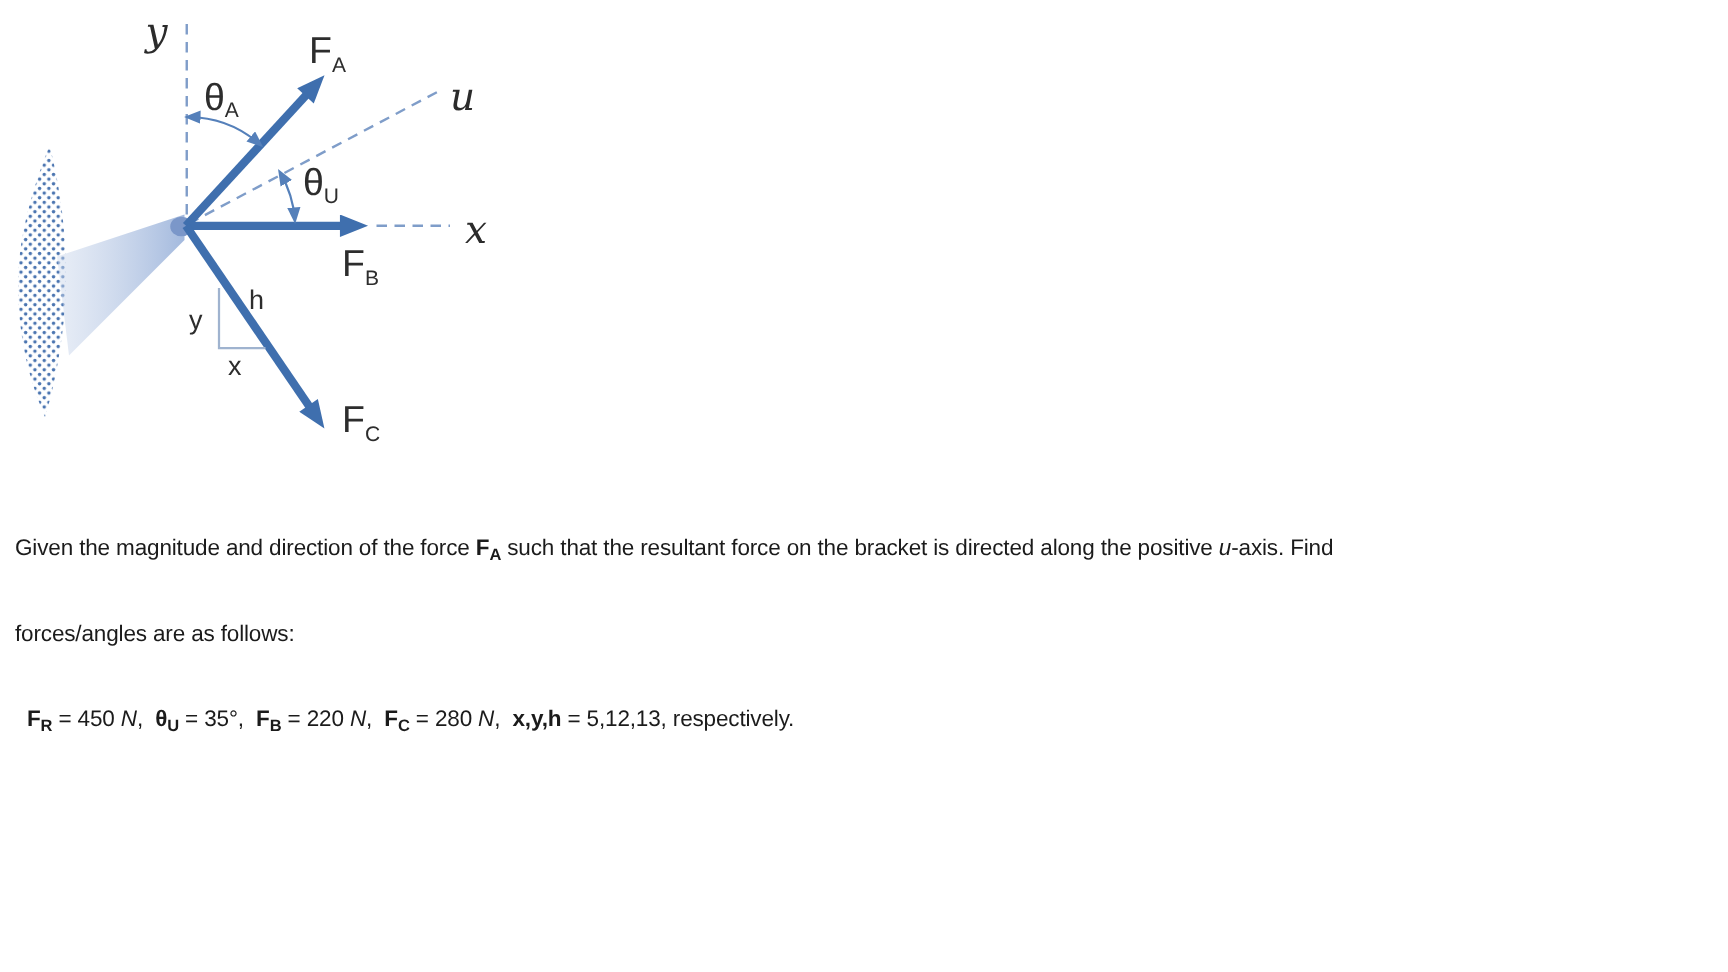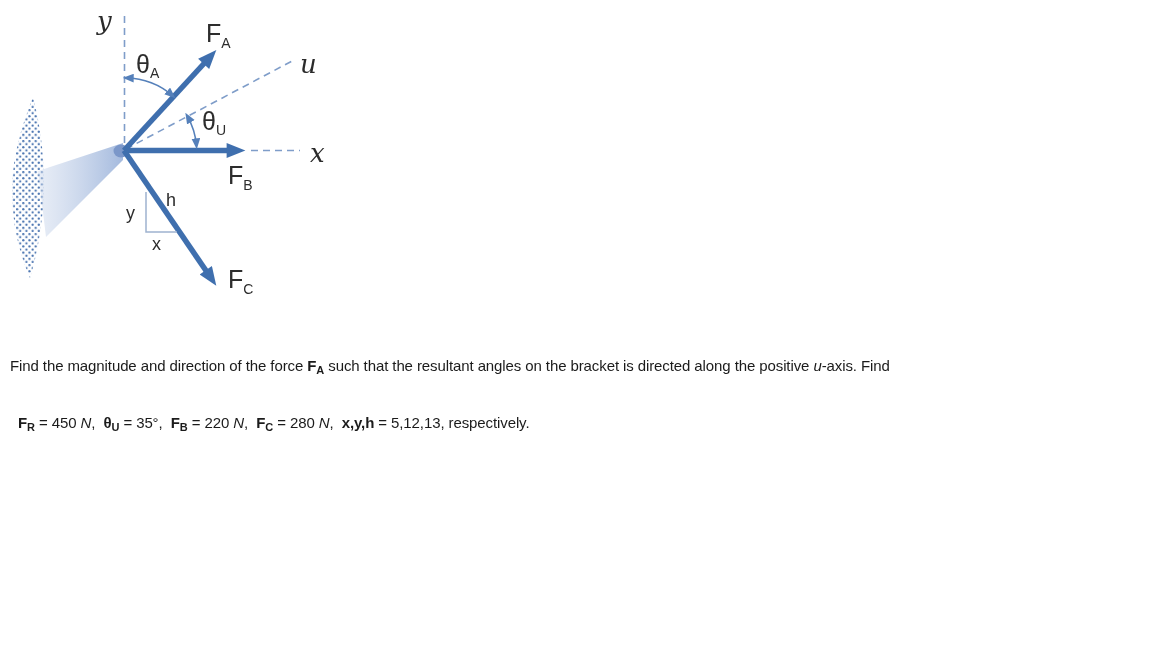--- a/index.html
+++ b/index.html
@@ -90,15 +90,16 @@
   <text class="lbl big-lbl" x="228" y="288">
     <tspan>F</tspan><tspan class="sub-lbl" dy="6">C</tspan>
   </text>
 
   <text class="lbl tri-lbl" x="126" y="219">y</text>
   <text class="lbl tri-lbl" x="152" y="250">x</text>
   <text class="lbl tri-lbl" x="166" y="206">h</text>
 </svg>
 
 <div class="problem">
-  <div class="pline"><span>Find the magnitude and direction of the force </span><span class="b">F</span><sub class="b">A</sub><span> such that the resultant angles on the bracket is directed along the positive </span><span class="i">u</span><span>-axis. Find</span></div>
+  <div class="pline"><span>Given the magnitude and direction of the force </span><span class="b">F</span><sub class="b">A</sub><span> such that the resultant force on the bracket is directed along the positive </span><span class="i">u</span><span>-axis. Find</span></div>
+  <div class="pline"><span>forces/angles are as follows:</span></div>
   <div class="pline pline3"><span class="b">F</span><sub class="b">R</sub><span> = 450 </span><span class="i">N</span><span>,  </span><span class="b">θ</span><sub class="b">U</sub><span> = 35°,  </span><span class="b">F</span><sub class="b">B</sub><span> = 220 </span><span class="i">N</span><span>,  </span><span class="b">F</span><sub class="b">C</sub><span> = 280 </span><span class="i">N</span><span>,  </span><span class="b">x,y,h</span><span> = 5,12,13, respectively.</span></div>
 </div>
 
 </body></html>

